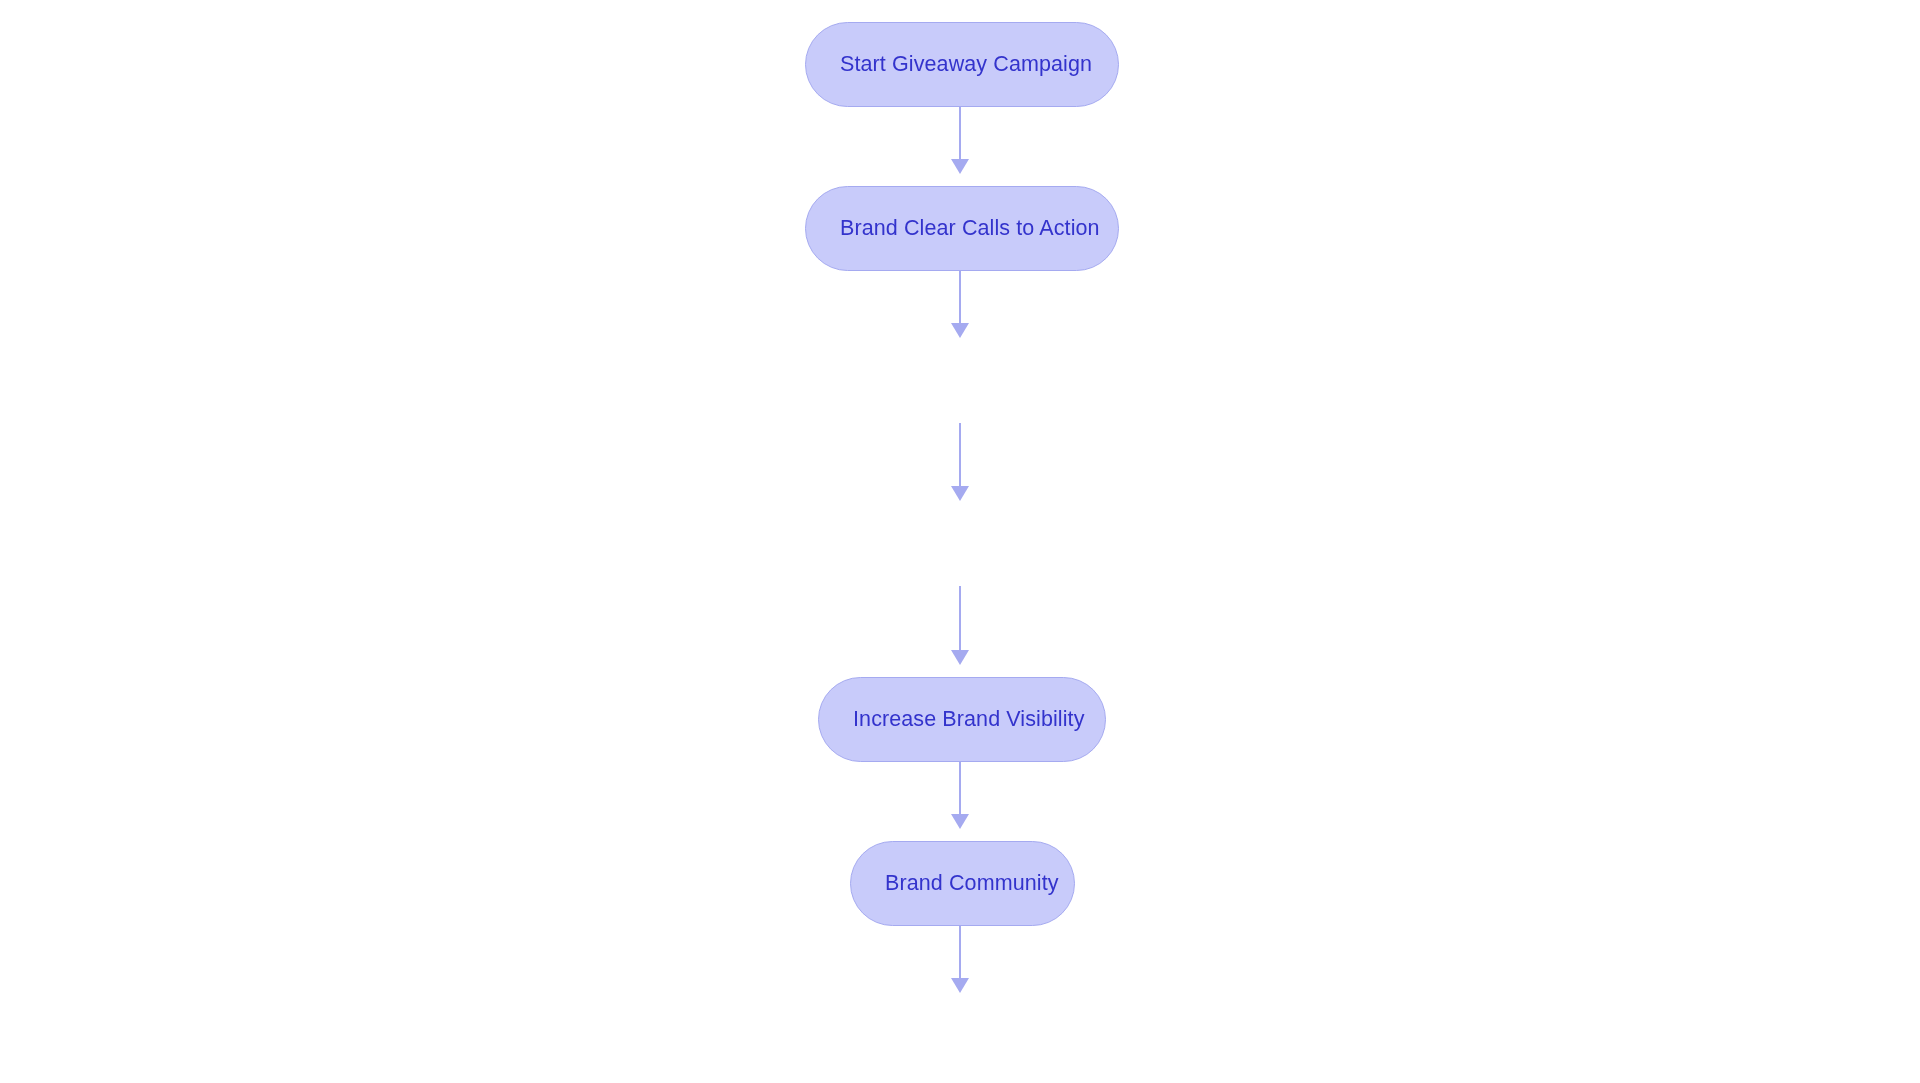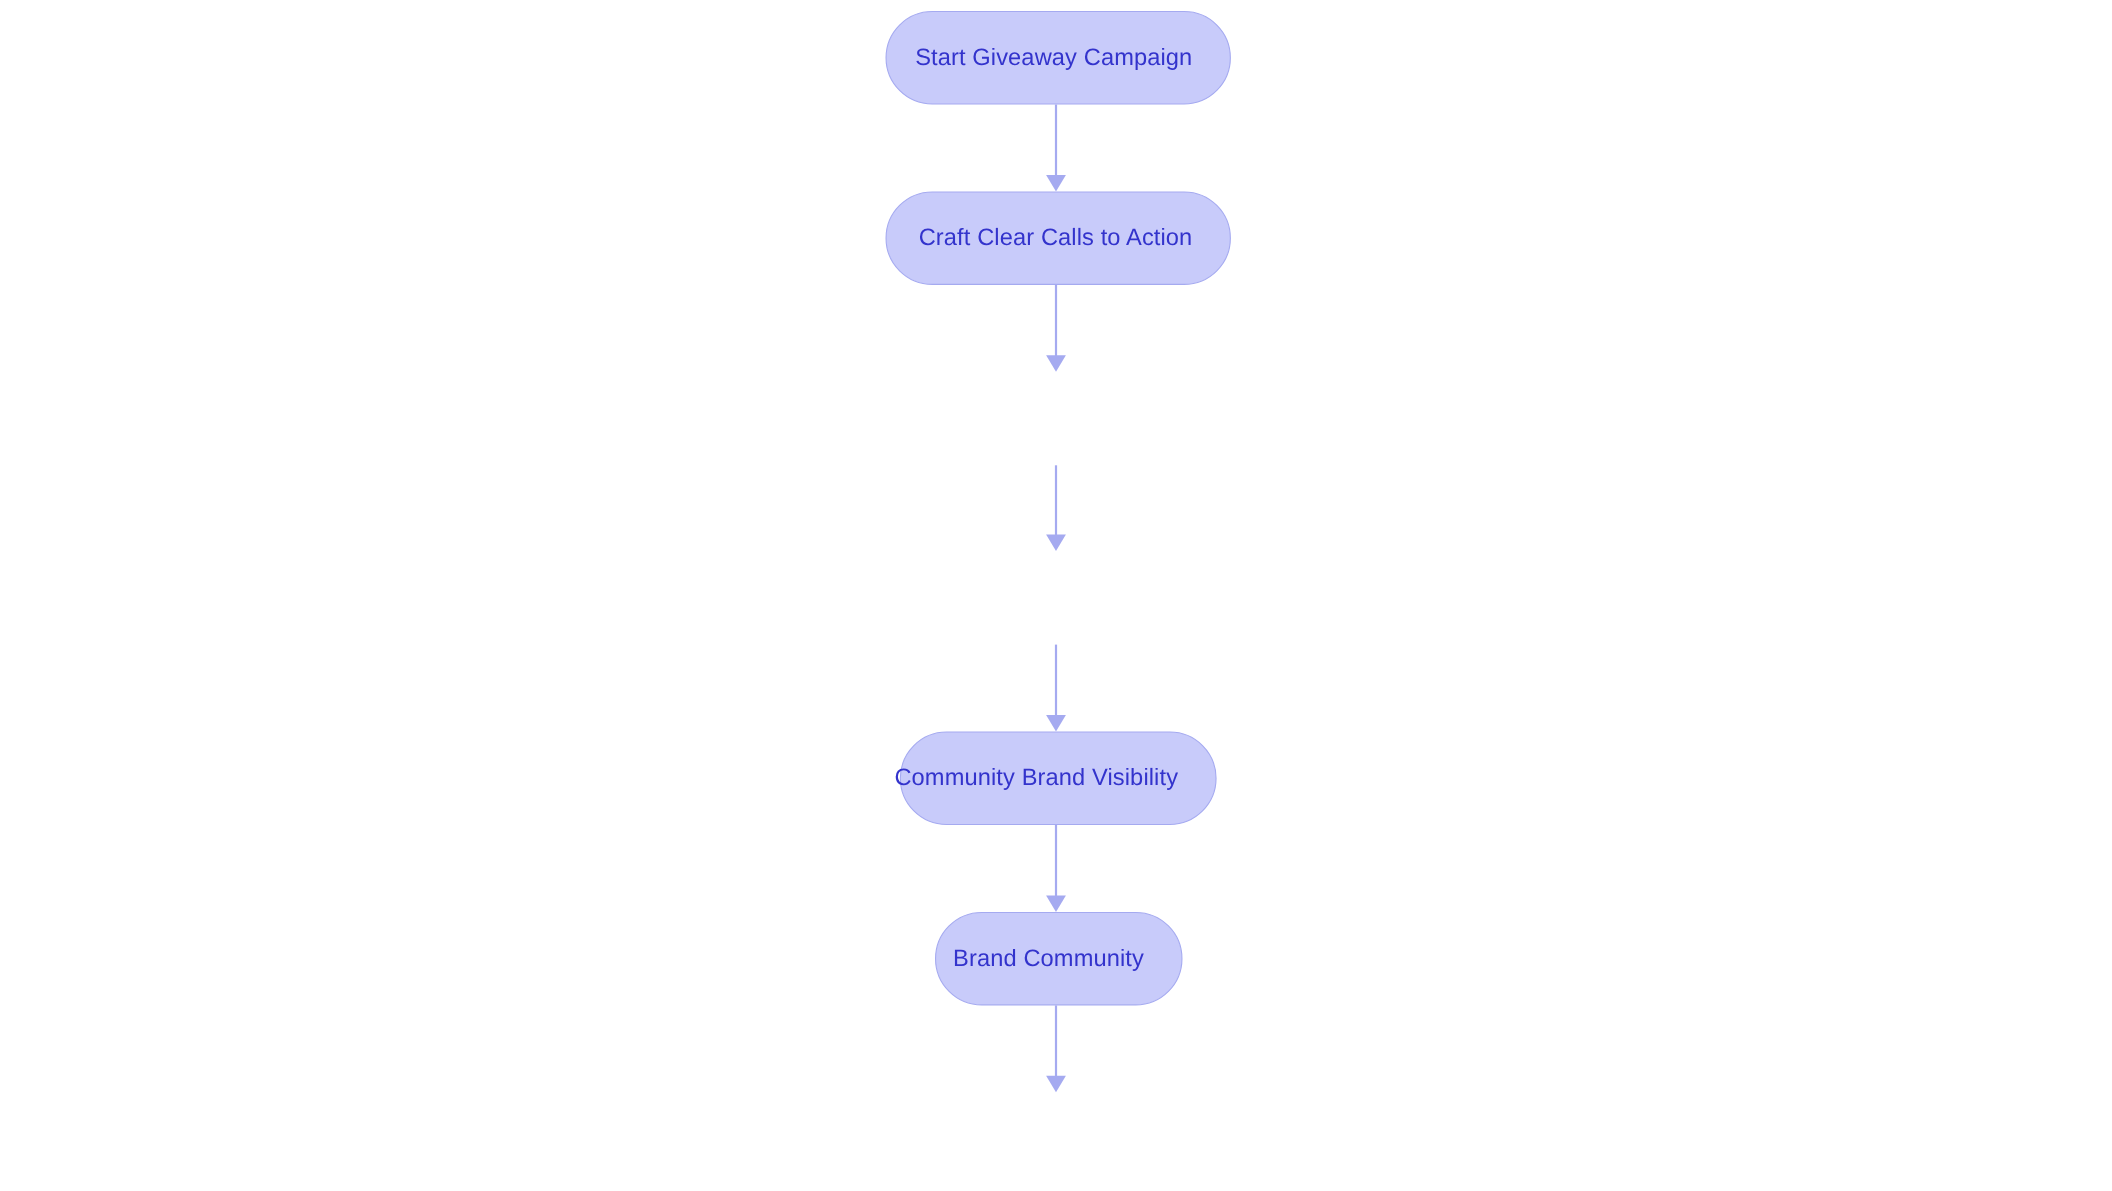--- a/index.html
+++ b/index.html
@@ -22,27 +22,28 @@
     background: #ffffff;
   }
 
   
   .node {
     position: absolute;
     box-sizing: border-box;
     height: 85px;
     display: flex;
     align-items: center;
-    justify-content: flex-end;
+    justify-content: flex-start;
     background: #c8cbfa;
     border: 1.5px solid #a5aaf0;
     border-radius: 44px;
     padding: 0 34px;
     white-space: nowrap;
     z-index: 2;
+    margin-top: 12px;
   }
   .node-label {
     font-family: "Liberation Sans", sans-serif;
     font-size: 21.5px;
     font-weight: 400;
     letter-spacing: 0.1px;
     color: #3333cc;
     line-height: 1;
     user-select: none;
   }
@@ -87,27 +88,27 @@
 
     <line class="connector-line" x1="960" y1="914" x2="960" y2="979"></line>
     <polygon class="connector-head" points="951,978 969,978 960,993"></polygon>
   </svg>
 
   <div class="node" style="left:805px; top:10px; width:314px;">
     <span class="node-label">Start Giveaway Campaign</span>
   </div>
 
   <div class="node" style="left:805px; top:174px; width:314px;">
-    <span class="node-label">Craft Clear Calls to Action</span>
+    <span class="node-label">Brand Clear Calls to Action</span>
   </div>
 
 
 
   <div class="node" style="left:818px; top:665px; width:288px;">
-    <span class="node-label">Community Brand Visibility</span>
+    <span class="node-label">Increase Brand Visibility</span>
   </div>
 
   <div class="node" style="left:850px; top:829px; width:225px;">
     <span class="node-label">Brand Community</span>
   </div>
 
 
 </div>
 
 </body></html>

